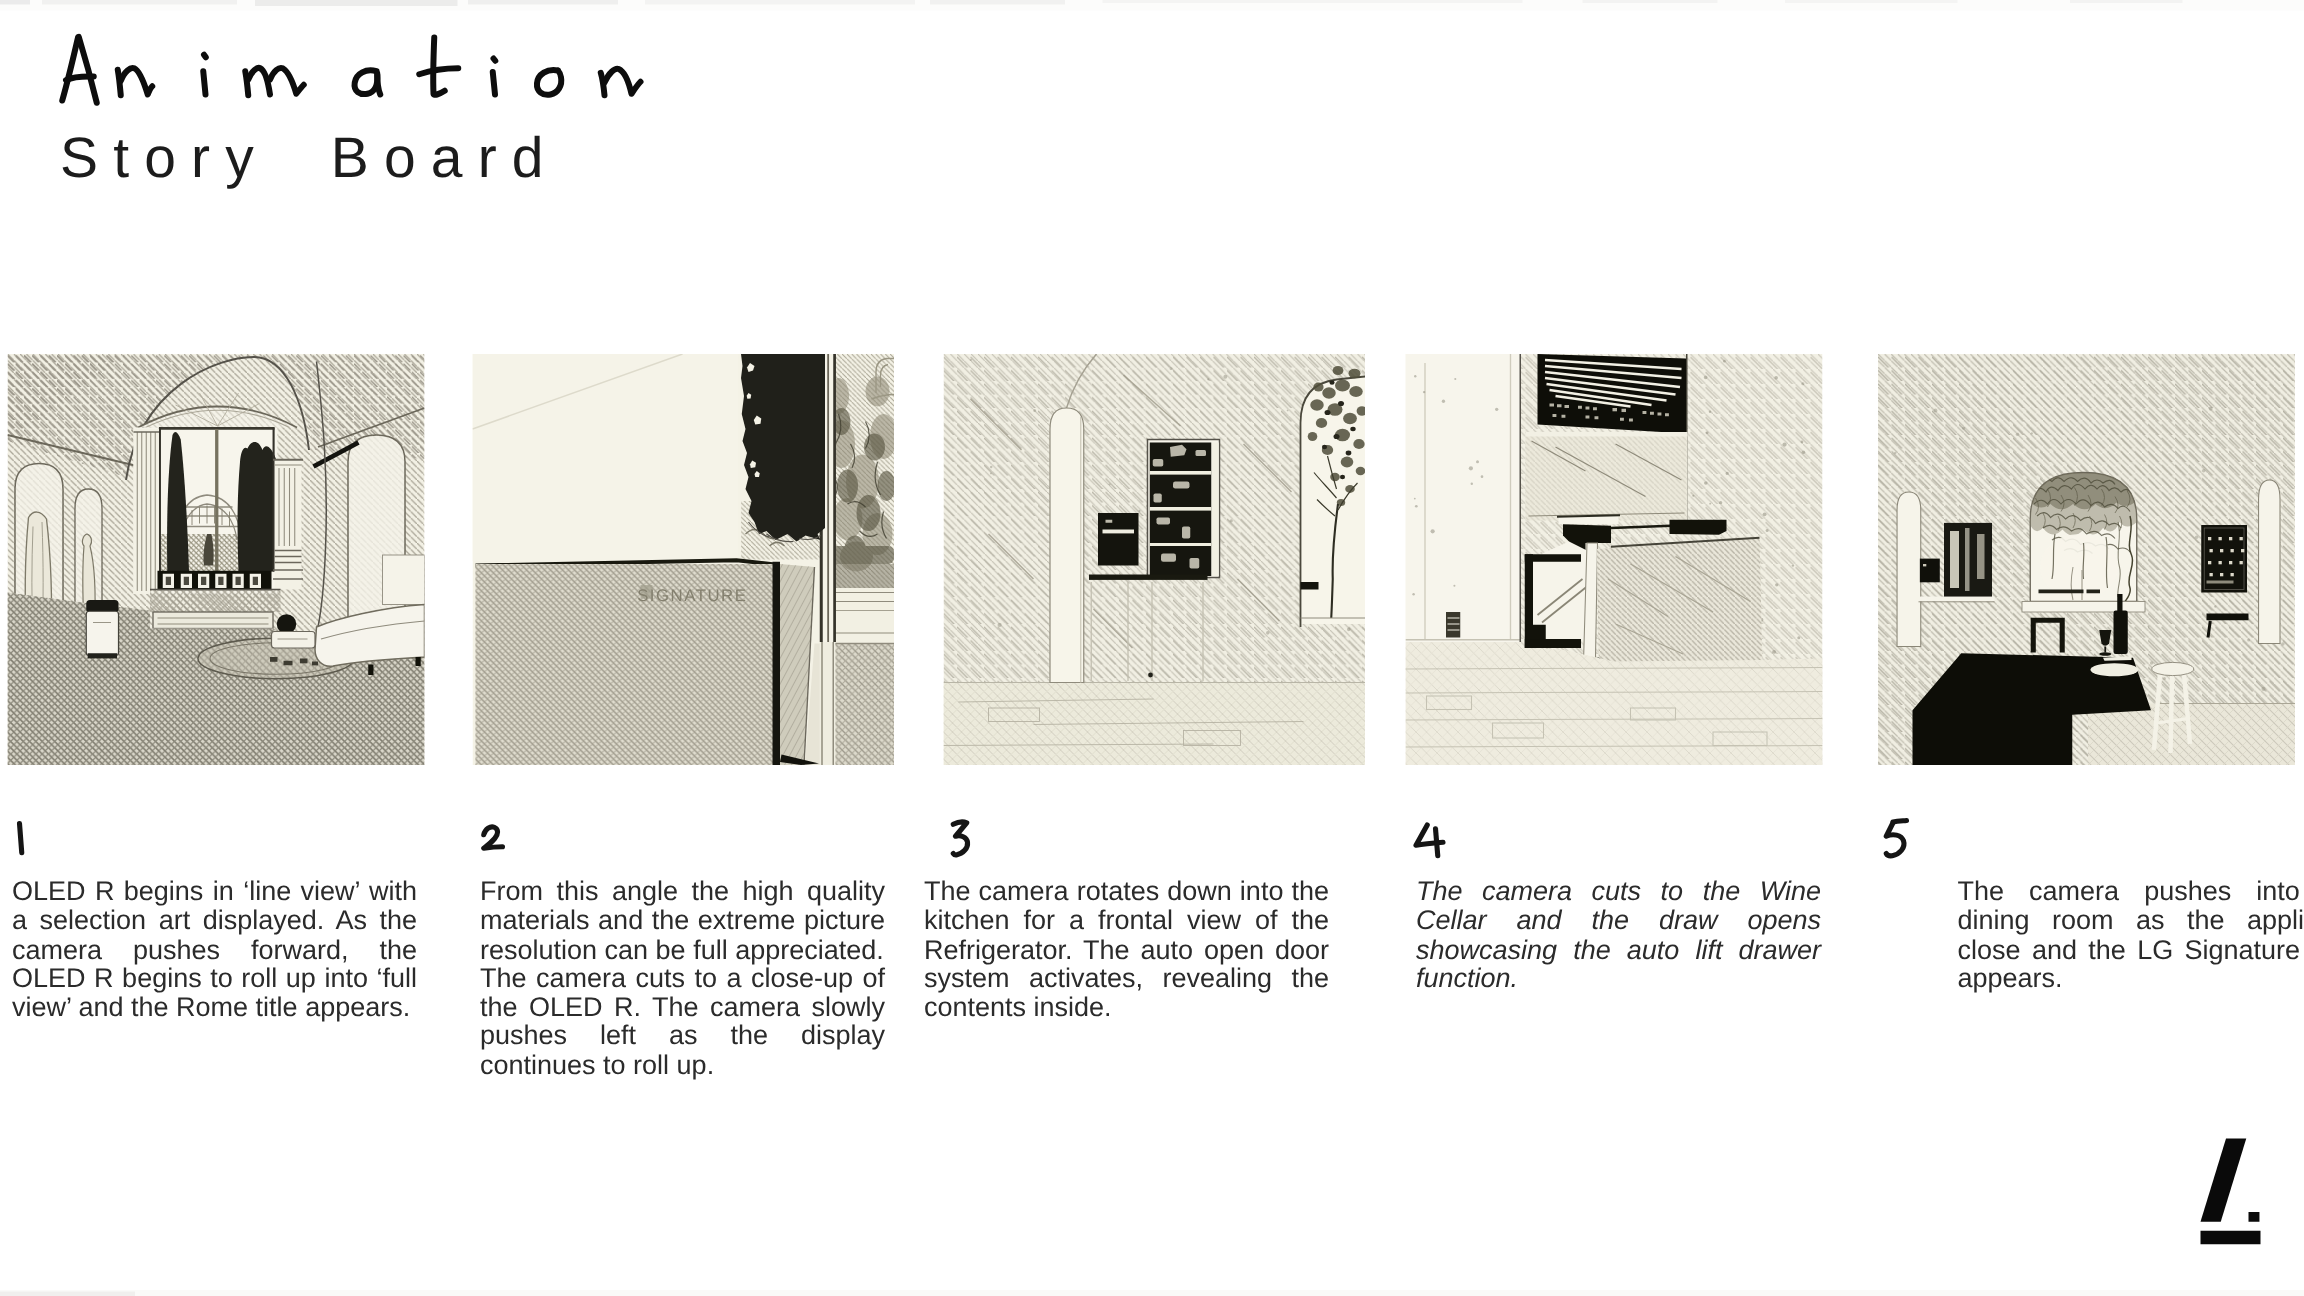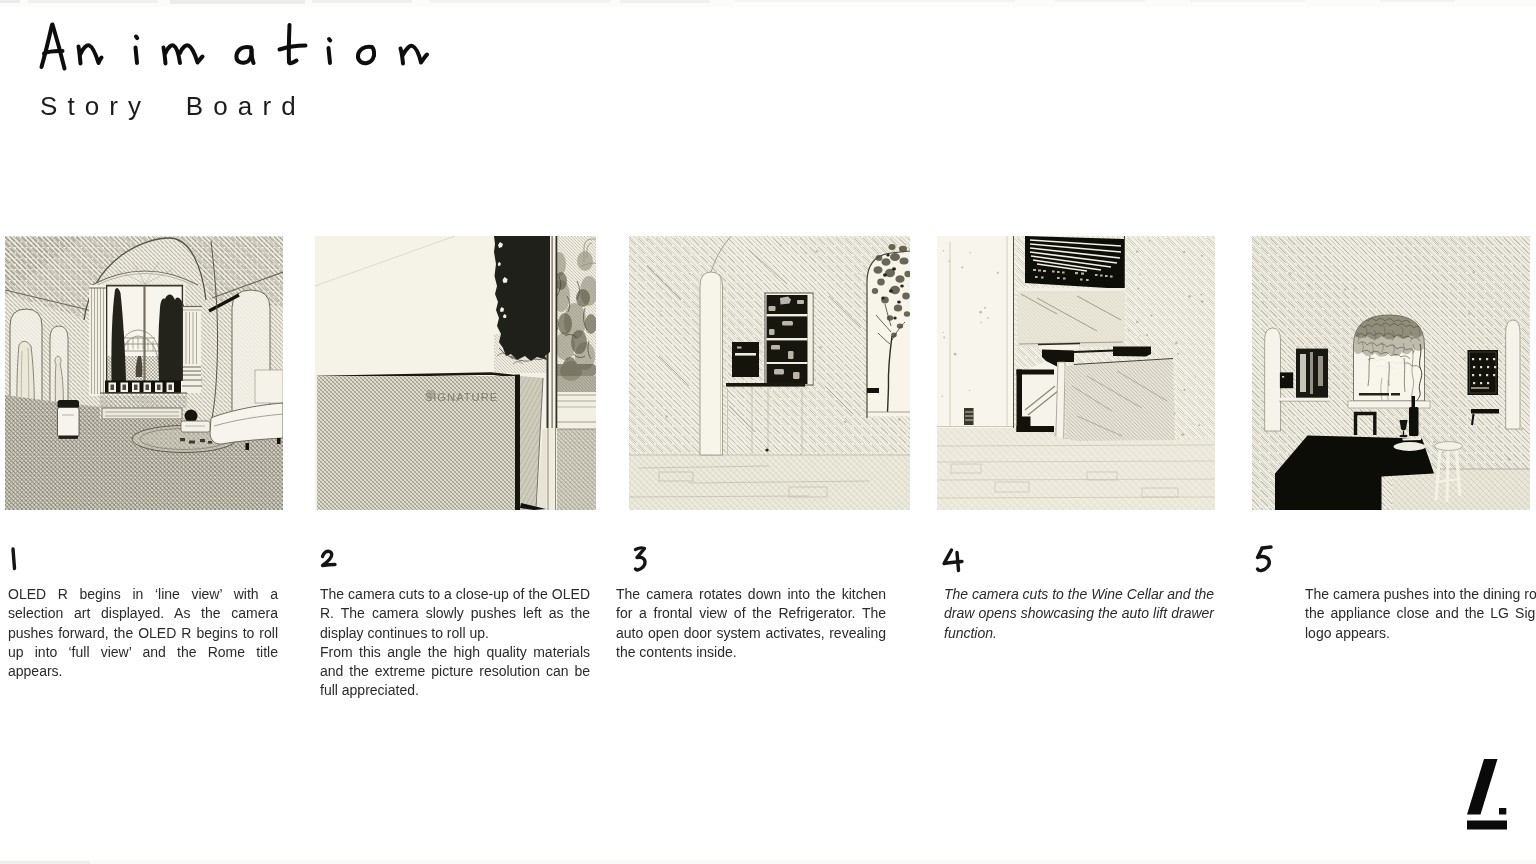--- a/index.html
+++ b/index.html
@@ -1,18 +1,18 @@
 <!DOCTYPE html>
 <html><head>
 <meta charset="utf-8">
 <style>
   html,body{margin:0;padding:0;background:#fff;width:1536px;height:864px;overflow:hidden;}
   body{font-family:"Liberation Sans", sans-serif;position:relative;}
   .abs{position:absolute;}
-  .para{position:absolute;width:270px;font-size:14px;line-height:19.3px;color:#2b2b2b;text-align:justify;}
+  .para{position:absolute;width:270px;font-size:18px;line-height:19.3px;color:#2b2b2b;text-align:justify;}
   .para p{margin:0;}
 </style>
 </head>
 <body>
 
 <div class="abs" style="left:0;top:0;width:1536px;height:7px;background:#fcfcfb;"></div>
 <div class="abs" style="left:0;top:0;width:20px;height:3px;background:#ebebeb;"></div>
 <div class="abs" style="left:28px;top:0;width:130px;height:3px;background:#f1f1f0;"></div>
 <div class="abs" style="left:170px;top:0;width:135px;height:3.5px;background:#ececeb;"></div>
 <div class="abs" style="left:312px;top:0;width:100px;height:3px;background:#efefee;"></div>
@@ -40,21 +40,21 @@
     <path d="M289.5,25 C289,37 288.5,50 289,62.5 C289.2,64 292.5,63 296.5,60.5"></path>
     <path d="M279.5,49.5 C287,47 297,45.5 305.5,45.5"></path>
     <path d="M329,39 L330.2,40.5"></path>
     <path d="M328.5,48 C329,53 329.5,58 330,63"></path>
     <path d="M372,47 C365,45.5 358.5,49.5 358,55.5 C357.5,61 362,64 367,63 C372,62 375,57 374,51.5 C373.5,49 372.5,47.5 372,47"></path>
     <path d="M400.5,48.5 C402,53.5 402.5,58.5 403,63.5"></path>
     <path d="M403,55 C406,48.5 410,45 412.5,46 C416,47.5 419,54 421,62.5 C423,59.5 425,56.5 427,54.5"></path>
   </g>
 </svg>
 
-<div class="abs" style="left:40px;top:90px;font-size:26px;line-height:32.5px;letter-spacing:10.1px;color:#1c1c1c;">Story&nbsp;&nbsp;Board</div>
+<div class="abs" style="left:40px;top:90px;font-size:38px;line-height:32.5px;letter-spacing:10.1px;color:#1c1c1c;">Story&nbsp;&nbsp;Board</div>
 
 <svg class="abs" style="left:5px;top:236px;" width="278" height="274" viewBox="0 0 278 274">
   <defs>
     <pattern id="p1hw" patternUnits="userSpaceOnUse" width="4.2" height="4.2">
       <line x1="0" y1="0" x2="4.2" y2="4.2" stroke="#aaa698" stroke-width="0.85"></line>
     </pattern>
     <pattern id="p1hw2" patternUnits="userSpaceOnUse" width="5.5" height="5.5">
       <line x1="0" y1="1" x2="5.5" y2="6.5" stroke="#9b968a" stroke-width="1"></line>
     </pattern>
     <pattern id="p1hf" patternUnits="userSpaceOnUse" width="4.2" height="4.2">
@@ -800,22 +800,22 @@
     <path d="M1262,8.5 C1260.5,11.5 1259,14.5 1257.5,17.5 C1262,15.5 1267.5,16.5 1269,20.5 C1270.5,25 1266.5,29.5 1261.5,30.5 C1259.5,30.8 1258,30 1257.5,29"></path>
     <path d="M1262,8 C1265,7.5 1268,7.3 1271,7"></path>
   </g>
 </svg>
 
 <div class="para" style="left:8px;top:585px;">
 <p>OLED R begins in ‘line view’ with a selection art displayed. As the camera pushes forward, the OLED R begins to roll up into ‘full view’ and the Rome title appears.</p>
 </div>
 
 <div class="para" style="left:320px;top:585px;">
+<p>From this angle the high quality materials and the extreme picture resolution can be full appreciated.</p>
 <p>The camera cuts to a close-up of the OLED R. The camera slowly pushes left as the display continues to roll up.</p>
-<p>From this angle the high quality materials and the extreme picture resolution can be full appreciated.</p>
 </div>
 
 <div class="para" style="left:616px;top:585px;">
 <p>The camera rotates down into the kitchen for a frontal view of the Refrigerator. The auto open door system activates, revealing the contents inside.</p>
 </div>
 
 <div class="para" style="left:944px;top:585px;font-style:italic;">
 <p>The camera cuts to the Wine Cellar and the draw opens showcasing the auto lift drawer function.</p>
 </div>
 

